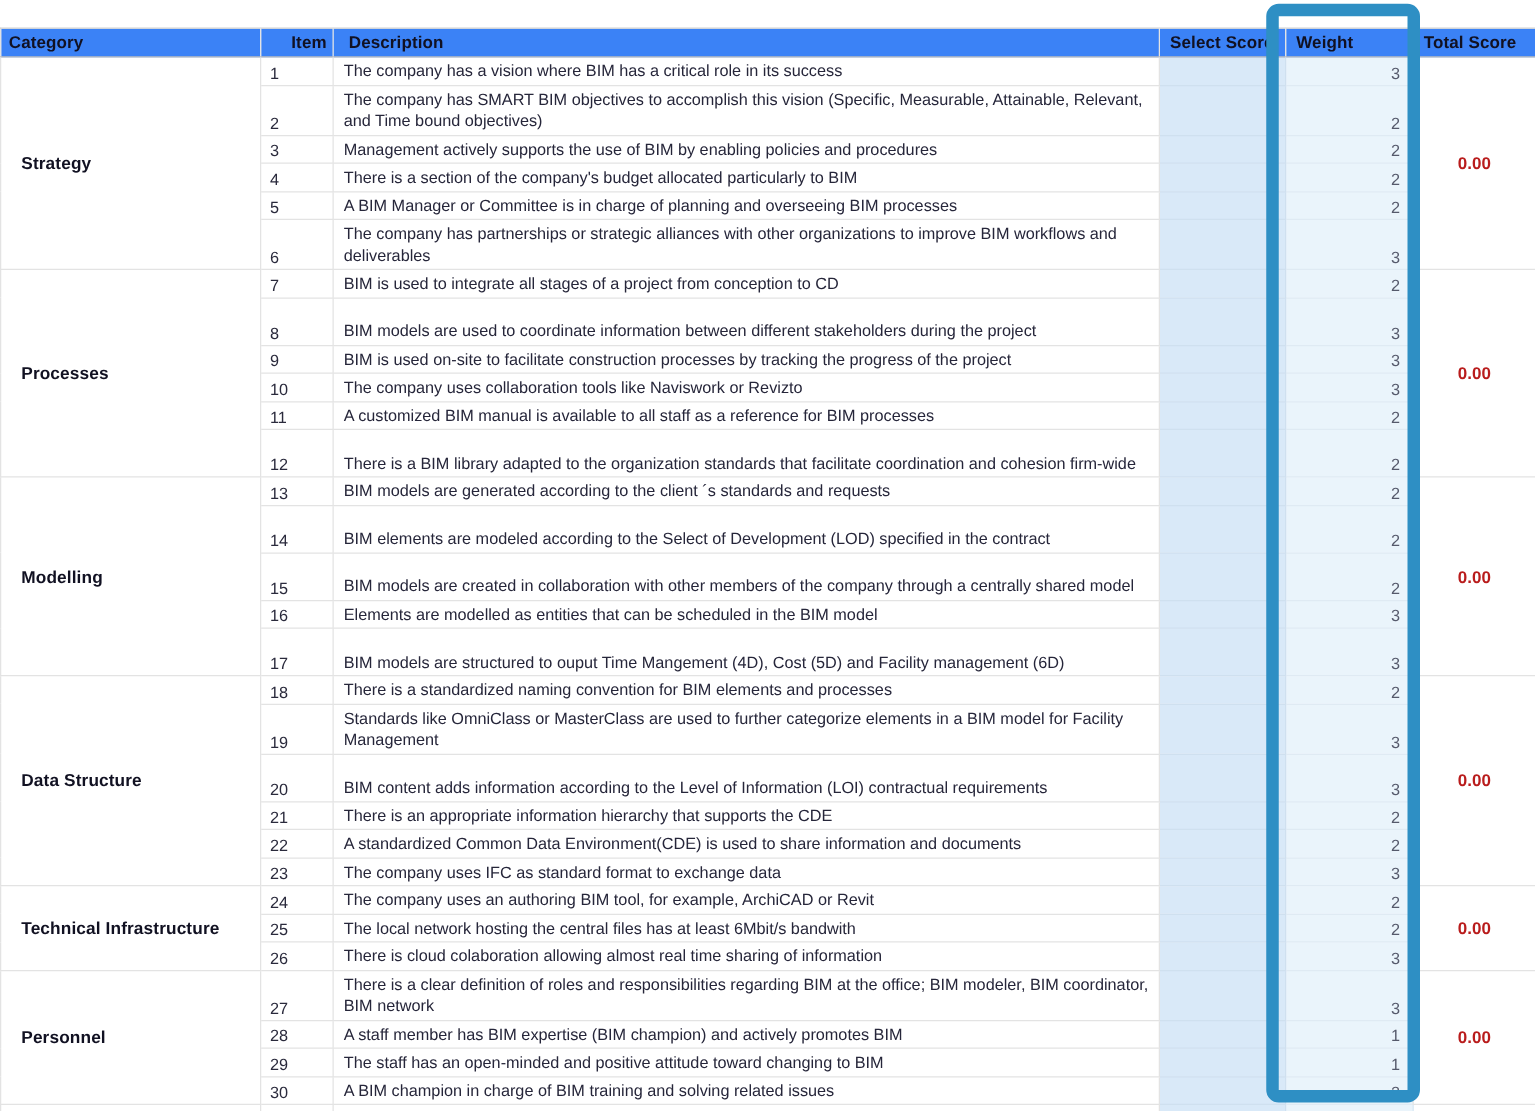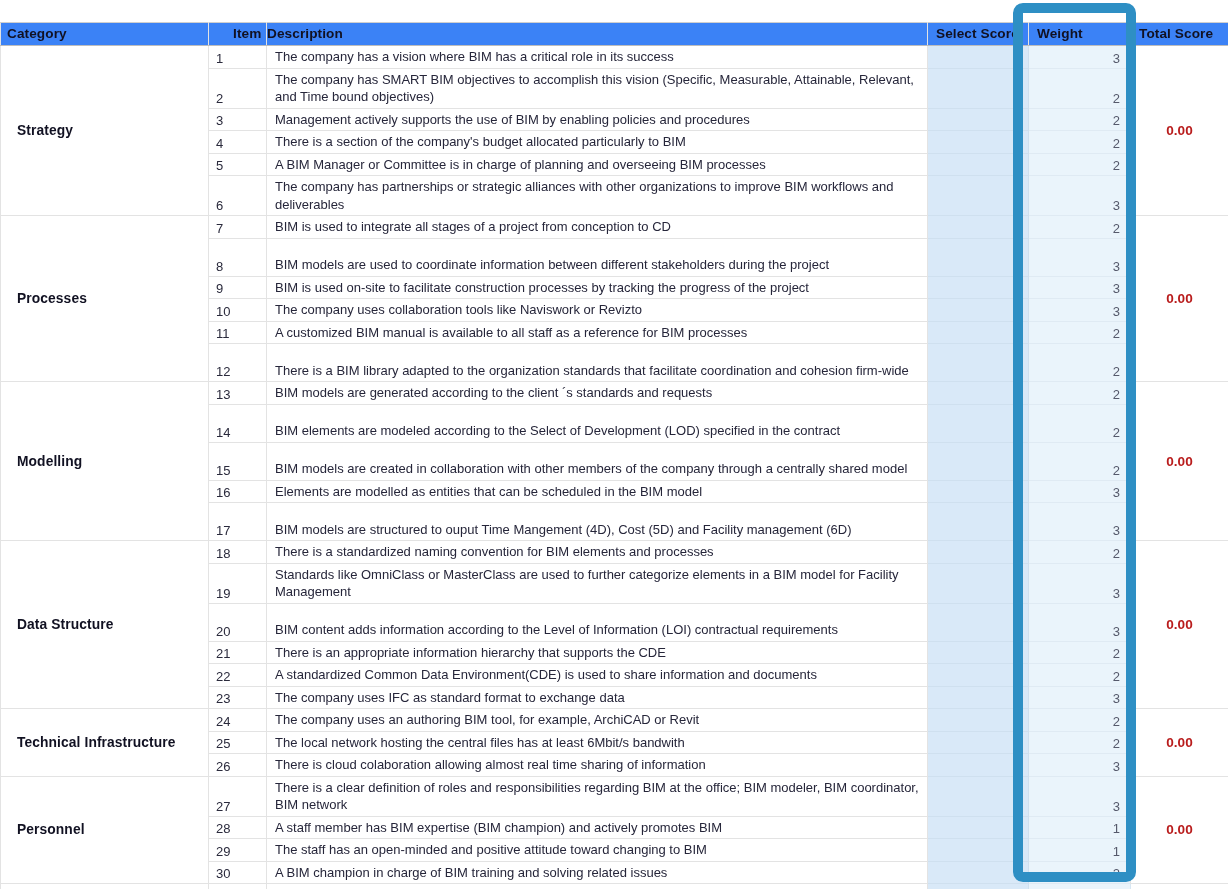--- a/index.html
+++ b/index.html
@@ -46,21 +46,21 @@
     color:#111122;
     height:22px;
     line-height:20px;
     vertical-align:middle;
     text-align:left;
     padding:0 6px;
     letter-spacing:.1px;
   }
   thead th.h-cat{padding-left:6px;}
   thead th.h-item{padding-left:24px;}
-  thead th.h-desc{padding-left:0;}
+  thead th.h-desc{padding-left:12px;}
   thead th.h-sel{padding-left:8px;}
   thead th.h-wt{padding-left:8px;}
   thead th.h-tot{padding-left:8px;}
 
   td.cat{
     font-weight:bold;
     font-size:13.8px;
     color:#111122;
     vertical-align:middle;
     text-align:left;

